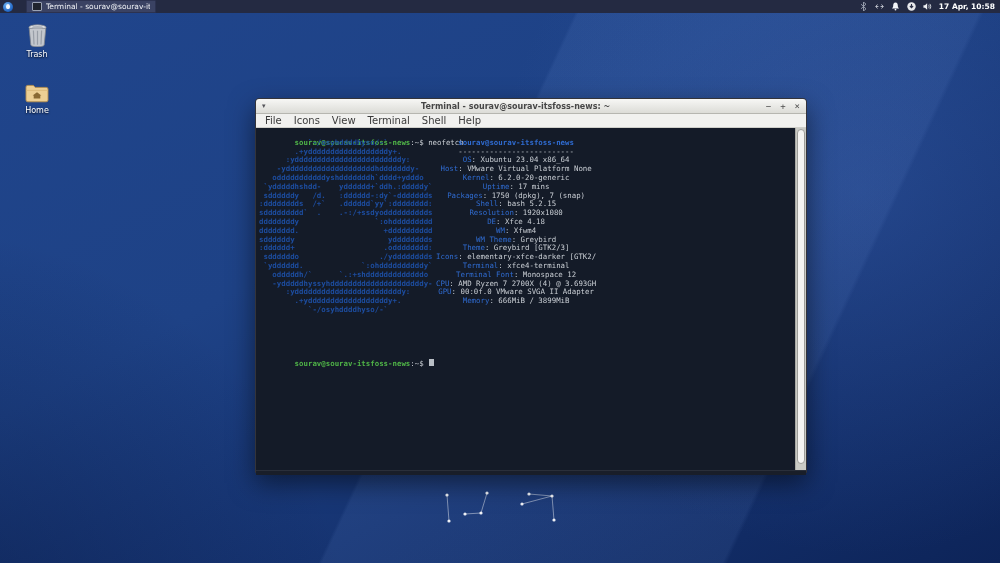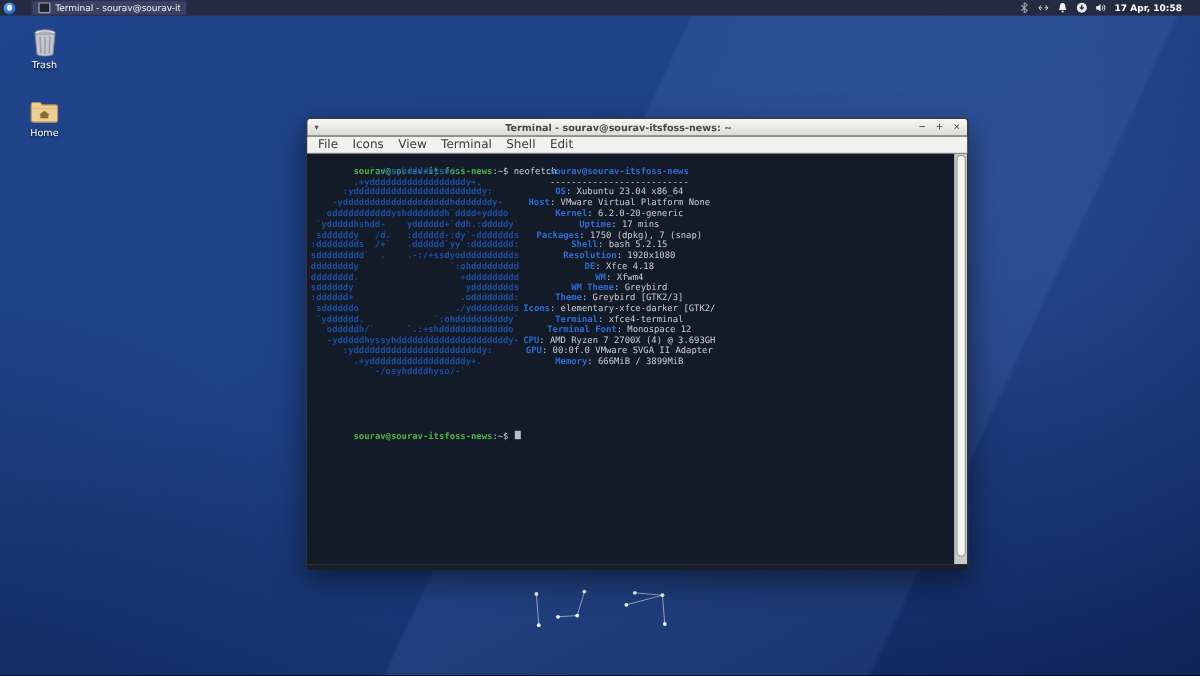--- a/index.html
+++ b/index.html
@@ -17,21 +17,21 @@
   .panel{position:absolute;left:0;top:0;right:0;height:13px;background:#242a42;
     display:flex;align-items:center;color:#e2e6ee;z-index:40;}
   .whisker{width:10px;height:10px;border-radius:50%;margin-left:3px;
     background:radial-gradient(circle at 35% 30%,#6db0ef,#1f64c4 70%);
     display:flex;align-items:center;justify-content:center;}
   .whisker::after{content:"";width:4px;height:5px;border-radius:50% 50% 40% 40%;background:#f2f6fb;}
   .taskbtn{margin-left:13px;height:11px;max-width:118px;display:flex;align-items:center;gap:4px;
     background:#3a4263;border:1px solid #2c3250;border-radius:1px;padding:0 5px;cursor:default;}
   .taskbtn .tbicon{width:8px;height:7px;background:#20242e;border:1px solid #9aa2b4;border-radius:1px;flex:none;}
   .taskbtn span{font-size:7.5px;white-space:nowrap;overflow:hidden;color:#f0f2f6;}
-  .tray{margin-left:auto;display:flex;align-items:center;gap:7px;padding-right:15px;}
+  .tray{margin-left:auto;display:flex;align-items:center;gap:7px;padding-right:5px;}
   .tray .ticon{width:9px;height:9px;display:flex;align-items:center;justify-content:center;}
   .clock{font-size:7.5px;font-weight:bold;color:#fff;white-space:nowrap;}
 
   
   .dicon{position:absolute;width:48px;text-align:center;color:#fff;}
   .dicon .dlabel{font-size:8px;margin-top:3px;text-shadow:0 1px 2px rgba(0,0,0,.85);}
   .dicon-trash{left:13px;top:24px;} .dicon-home{left:13px;top:84px;}
 
   
   .window{position:absolute;left:255px;top:98px;width:552px;height:375px;
@@ -47,21 +47,21 @@
   .mitem{font-size:10px;color:#3a3a3a;padding:0 6px;cursor:default;}
   .term{position:relative;height:342px;background:#141b28;overflow:hidden;
     font-family:"DejaVu Sans Mono",monospace;font-size:7.4px;line-height:8.8px;color:#c9ced4;}
   .term pre{margin:0;font-family:inherit;}
   .trow{height:8.8px;white-space:pre;text-align:center;}
   .prompt-user{color:#4fb347;font-weight:bold;}
   .cmd{color:#c9ced4;}
   .art{position:absolute;left:3px;top:10.8px;color:#1d4da0;font-weight:bold;white-space:pre;}
   .infocol{position:absolute;left:180px;top:10.8px;white-space:pre;}
   .nf-title{color:#2f6bd0;font-weight:bold;}
-  .nf-label{color:#2f6bd0;font-weight:bold;}
+  .nf-label{color:#2f6bd0;font-weight:normal;}
   .pal-block{width:11.12px;height:8.8px;flex:none;}
   .prompt2{position:absolute;left:3px;top:222px;white-space:pre;}
   .cursor{display:inline-block;width:4.5px;height:7.6px;background:#b9bfc6;vertical-align:-1px;margin-left:1px;}
   .scrollbar{position:absolute;top:0;right:0;bottom:0;width:10px;background:#c9cac5;border-left:1px solid #aaaaa5;}
   .sb-thumb{position:absolute;left:1px;right:1px;top:1px;height:98%;background:#f4f4f2;border:1px solid #9d9d99;border-radius:4px;box-sizing:border-box;}
   .win-bottom{height:4px;background:#191e29;border-top:1px solid #2a2f3a;}
 </style>
 </head>
 <body>
 
@@ -151,21 +151,21 @@
         <span class="tb-btn">+</span>
         <span class="tb-btn">×</span>
       </span>
     </div>
     <div class="menubar">
         <span class="mitem">File</span>
         <span class="mitem">Icons</span>
         <span class="mitem">View</span>
         <span class="mitem">Terminal</span>
         <span class="mitem">Shell</span>
-        <span class="mitem">Edit</span>
+        <span class="mitem">Help</span>
       </div>
     <div class="term">
       <div class="trow" style="position:absolute;left:3px;top:2px;">
         <span class="prompt-user" id="p1u">sourav@sourav-itsfoss-news</span><span id="p1t">:~$ </span><span class="cmd" id="p1c">neofetch</span>
       </div>
       <pre class="art" id="ascii-art">           `-/osyhddddhyso/-`
         .+yddddddddddddddddddy+.
       :yddddddddddddddddddddddddy:
     -yddddddddddddddddddddhdddddddy-
    odddddddddddyshdddddddh`dddd+ydddo

